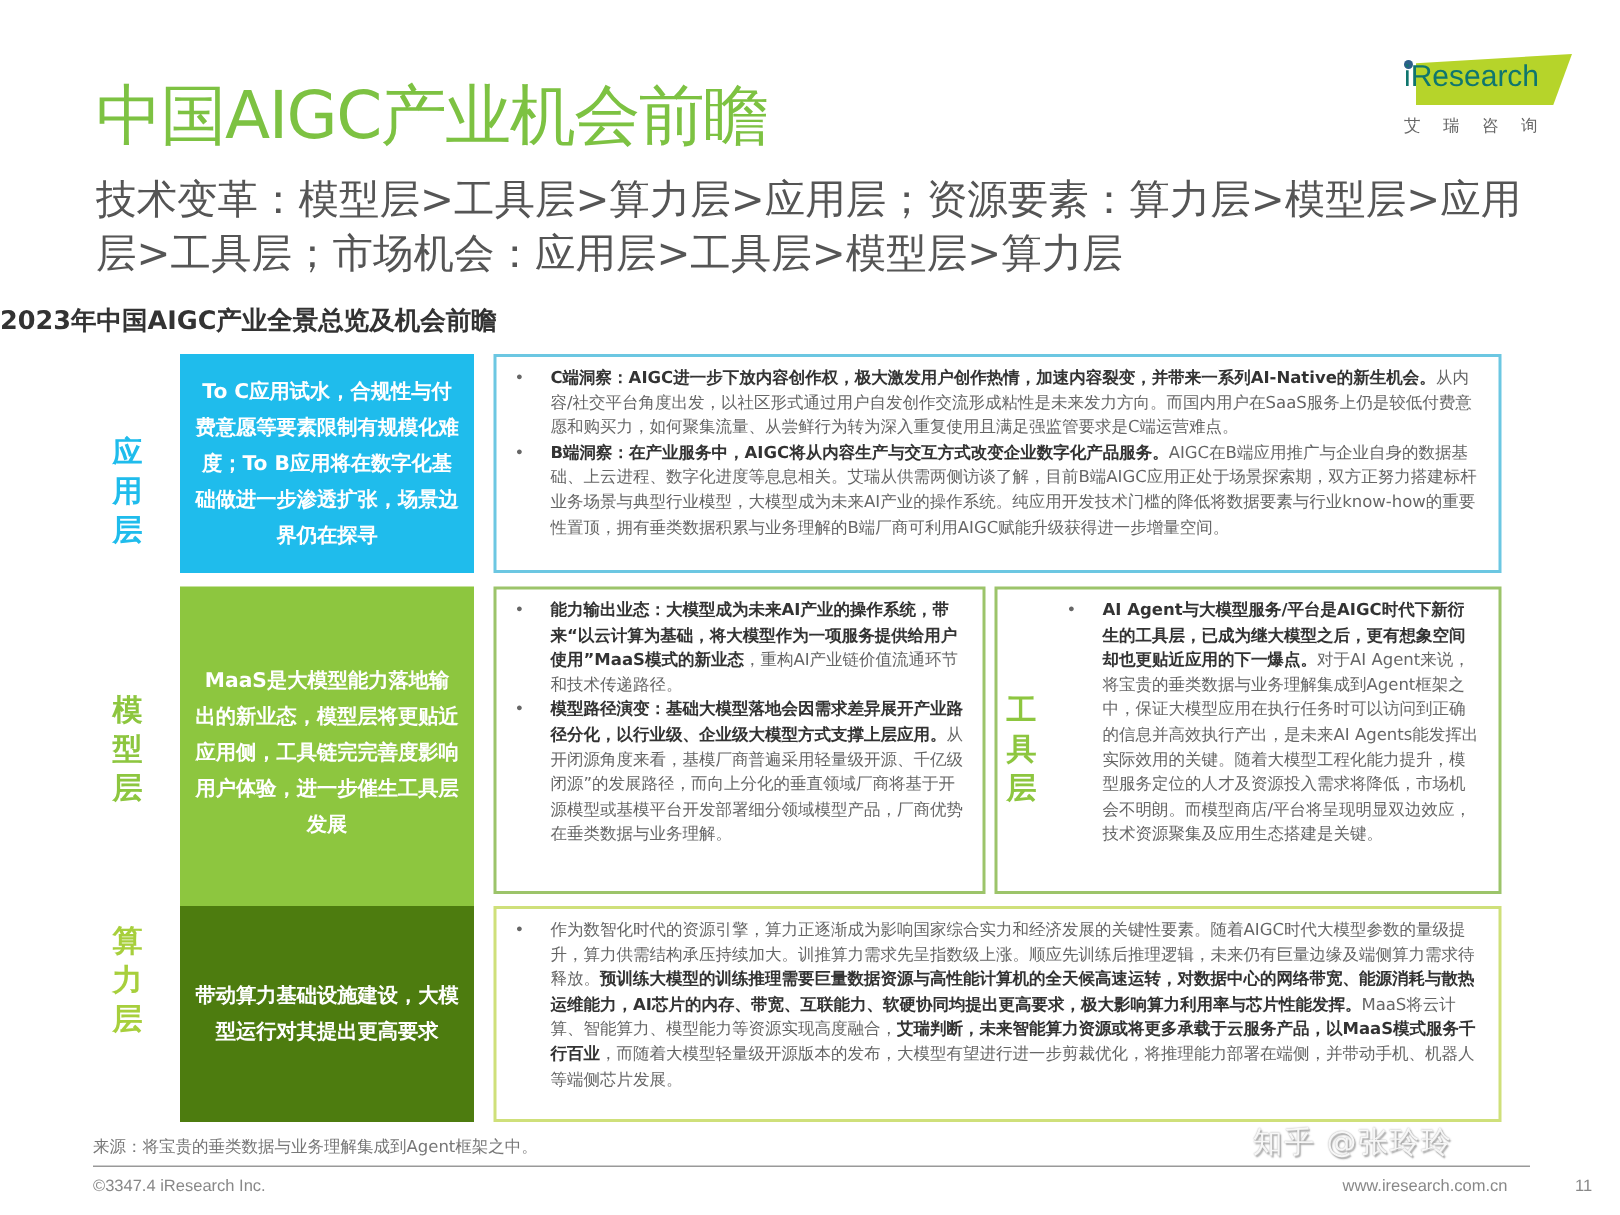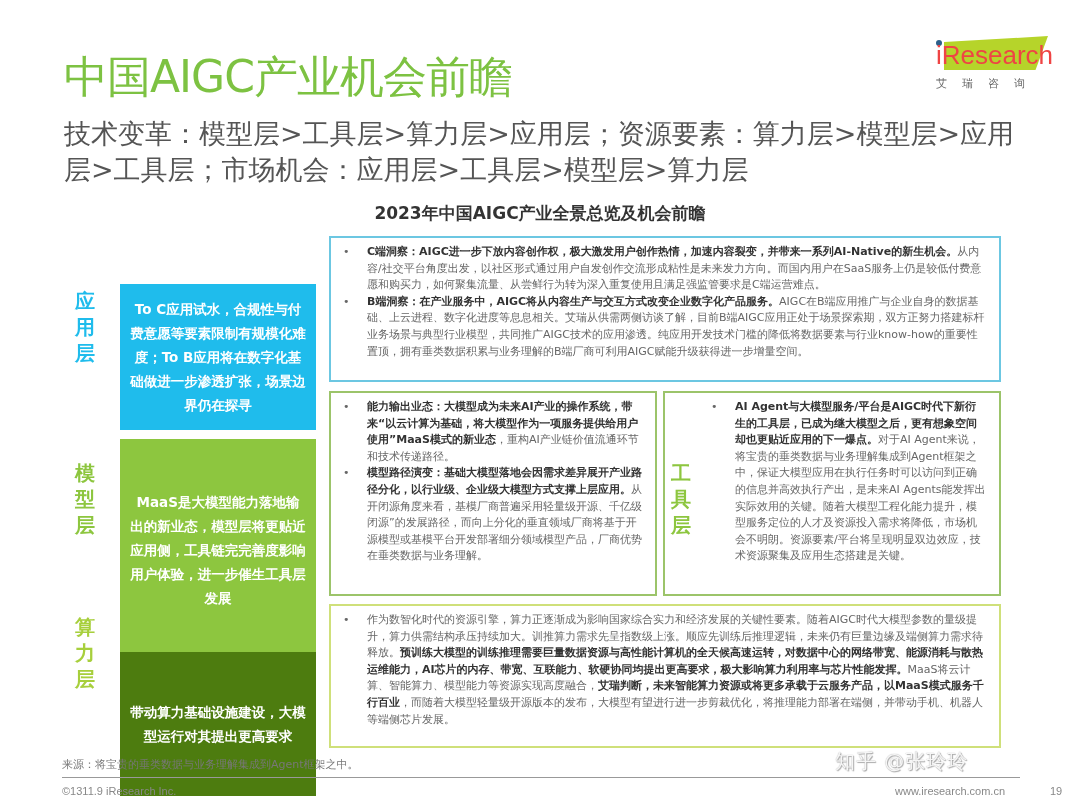--- a/index.html
+++ b/index.html
@@ -5,29 +5,29 @@
     * { box-sizing: border-box; margin: 0; padding: 0; }
     html, body { width: 1080px; height: 810px; background: #ffffff; overflow: hidden; }
     body { position: relative; font-family: "DejaVu Sans", sans-serif; color: #595959; }
 
     .title { position: absolute; left: 64px; top: 48px; font-size: 44px; color: #7dc242; letter-spacing: -1px; font-weight: normal; }
     .subtitle { position: absolute; left: 64px; top: 116px; width: 960px; font-size: 27px; line-height: 36px; color: #555; }
 
     .logo { position: absolute; left: 928px; top: 34px; width: 120px; height: 56px; }
     .logo-bg { position: absolute; left: 16px; top: 2px; width: 104px; height: 34px; background: #b6d42a;
                clip-path: polygon(0 18%, 100% 0, 88% 100%, 0 100%); }
-    .logo-text { position: absolute; left: 8px; top: 6px; font-size: 26px; color: #ef4444; font-family: "Liberation Sans", sans-serif; }
+    .logo-text { position: absolute; left: 8px; top: 6px; font-size: 20px; color: #0f766e; font-family: "Liberation Sans", sans-serif; }
     .logo-dot { position: absolute; left: 8px; top: 6px; width: 6px; height: 6px; border-radius: 50%; background: #2d5f8a; }
     .logo-cn { position: absolute; left: 8px; top: 42px; font-size: 11px; letter-spacing: 15px; color: #666; white-space: nowrap; text-align: center; }
 
-    .chart-title { position: absolute; left: 0; width: 1080px; top: 202px; text-align: center; font-size: 17px; font-weight: bold; color: #333; }
+    .chart-title { position: absolute; left: 0; width: 1080px; top: 202px; font-size: 17px; font-weight: bold; color: #333; }
 
     .layer-label { position: absolute; width: 30px; text-align: center; font-size: 20px; font-weight: bold; line-height: 26px; }
     .summary { position: absolute; left: 120px; width: 196px; color: #fff; font-weight: bold; font-size: 13.5px; line-height: 24px;
-               text-align: center; display: flex; align-items: center; justify-content: center; padding: 0 10px; margin-top: 48px; }
+               text-align: center; display: flex; align-items: center; justify-content: center; padding: 0 10px; }
     .detail { position: absolute; border: 2px solid; background: #fff; font-size: 11px; line-height: 16.6px; color: #666; padding: 6px 12px 6px 10px; }
     .bullet-row { display: flex; }
     .bullet { width: 26px; flex: none; text-align: left; padding-left: 2px; }
     .bullet-text { flex: 1; }
     .b { font-weight: bold; color: #333; }
 
     .tool-label { position: absolute; left: 668px; top: 460px; width: 26px; font-size: 20px; font-weight: bold; color: #8dc63f; line-height: 26px; text-align: center; }
 
     .source { position: absolute; left: 62px; top: 757px; font-size: 11px; color: #777; }
     .divider { position: absolute; left: 62px; top: 777px; width: 958px; height: 1px; background: #999; }
@@ -58,21 +58,21 @@
 <div class="summary" style="top:236px; height:146px; background:#1fbcec;">
   <span>To C应用试水，合规性与付费意愿等要素限制有规模化难度；To B应用将在数字化基础做进一步渗透扩张，场景边界仍在探寻</span>
 </div>
 <div class="detail" style="left:329px; top:236px; width:672px; height:146px; border-color:#6cc7e2;">
   <div class="bullet-row">
     <span class="bullet">•</span>
     <span class="bullet-text"><span class="b">C端洞察：AIGC进一步下放内容创作权，极大激发用户创作热情，加速内容裂变，并带来一系列AI-Native的新生机会。</span><span>从内容/社交平台角度出发，以社区形式通过用户自发创作交流形成粘性是未来发力方向。而国内用户在SaaS服务上仍是较低付费意愿和购买力，如何聚集流量、从尝鲜行为转为深入重复使用且满足强监管要求是C端运营难点。</span></span>
   </div>
   <div class="bullet-row">
     <span class="bullet">•</span>
-    <span class="bullet-text"><span class="b">B端洞察：在产业服务中，AIGC将从内容生产与交互方式改变企业数字化产品服务。</span><span>AIGC在B端应用推广与企业自身的数据基础、上云进程、数字化进度等息息相关。艾瑞从供需两侧访谈了解，目前B端AIGC应用正处于场景探索期，双方正努力搭建标杆业务场景与典型行业模型，共同推广AIGC技术的应用渗透。纯应用开发技术门槛的降低将数据要素与行业know-how的重要性置顶，拥有垂类数据积累与业务理解的B端厂商可利用AIGC赋能升级获得进一步增量空间。</span></span>
+    <span class="bullet-text"><span class="b">B端洞察：在产业服务中，AIGC将从内容生产与交互方式改变企业数字化产品服务。</span><span>AIGC在B端应用推广与企业自身的数据基础、上云进程、数字化进度等息息相关。艾瑞从供需两侧访谈了解，目前B端AIGC应用正处于场景探索期，双方正努力搭建标杆业务场景与典型行业模型，大模型成为未来AI产业的操作系统。纯应用开发技术门槛的降低将数据要素与行业know-how的重要性置顶，拥有垂类数据积累与业务理解的B端厂商可利用AIGC赋能升级获得进一步增量空间。</span></span>
   </div>
 </div>
 
 <div class="layer-label" style="left:70px; top:460px; color:#8dc63f; white-space:pre-line;">模
 型
 层</div>
 <div class="summary" style="top:391px; height:221px; background:#8dc63f;">
   <span>MaaS是大模型能力落地输出的新业态，模型层将更贴近应用侧，工具链完完善度影响用户体验，进一步催生工具层发展</span>
 </div>
 <div class="detail" style="left:329px; top:391px; width:328px; height:205px; border-color:#9cc46a;">
@@ -82,21 +82,21 @@
   </div>
   <div class="bullet-row">
     <span class="bullet">•</span>
     <span class="bullet-text"><span class="b">模型路径演变：基础大模型落地会因需求差异展开产业路径分化，以行业级、企业级大模型方式支撑上层应用。</span><span>从开闭源角度来看，基模厂商普遍采用轻量级开源、千亿级闭源”的发展路径，而向上分化的垂直领域厂商将基于开源模型或基模平台开发部署细分领域模型产品，厂商优势在垂类数据与业务理解。</span></span>
   </div>
 </div>
 
 <div class="detail" style="left:663px; top:391px; width:338px; height:205px; border-color:#9cc46a; padding-left:44px;">
   <div class="bullet-row">
     <span class="bullet">•</span>
-    <span class="bullet-text"><span class="b">AI Agent与大模型服务/平台是AIGC时代下新衍生的工具层，已成为继大模型之后，更有想象空间却也更贴近应用的下一爆点。</span><span>对于AI Agent来说，将宝贵的垂类数据与业务理解集成到Agent框架之中，保证大模型应用在执行任务时可以访问到正确的信息并高效执行产出，是未来AI Agents能发挥出实际效用的关键。随着大模型工程化能力提升，模型服务定位的人才及资源投入需求将降低，市场机会不明朗。资源要素/平台将呈现明显双边效应，技术资源聚集及应用生态搭建是关键。</span></span>
+    <span class="bullet-text"><span class="b">AI Agent与大模型服务/平台是AIGC时代下新衍生的工具层，已成为继大模型之后，更有想象空间却也更贴近应用的下一爆点。</span><span>对于AI Agent来说，将宝贵的垂类数据与业务理解集成到Agent框架之中，保证大模型应用在执行任务时可以访问到正确的信息并高效执行产出，是未来AI Agents能发挥出实际效用的关键。随着大模型工程化能力提升，模型服务定位的人才及资源投入需求将降低，市场机会不明朗。而模型商店/平台将呈现明显双边效应，技术资源聚集及应用生态搭建是关键。</span></span>
   </div>
 </div>
 <div class="tool-label" style="white-space:pre-line;">工
 具
 层</div>
 
 <div class="layer-label" style="left:70px; top:614px; color:#a7cf3c; white-space:pre-line;">算
 力
 层</div>
 <div class="summary" style="top:604px; height:144px; background:#4d7c0f;">
@@ -106,16 +106,16 @@
   <div class="bullet-row">
     <span class="bullet">•</span>
     <span class="bullet-text">
       <span>作为数智化时代的资源引擎，算力正逐渐成为影响国家综合实力和经济发展的关键性要素。随着AIGC时代大模型参数的量级提升，算力供需结构承压持续加大。训推算力需求先呈指数级上涨。顺应先训练后推理逻辑，未来仍有巨量边缘及端侧算力需求待释放。</span><span class="b">预训练大模型的训练推理需要巨量数据资源与高性能计算机的全天候高速运转，对数据中心的网络带宽、能源消耗与散热运维能力，AI芯片的内存、带宽、互联能力、软硬协同均提出更高要求，极大影响算力利用率与芯片性能发挥。</span><span>MaaS将云计算、智能算力、模型能力等资源实现高度融合，</span><span class="b">艾瑞判断，未来智能算力资源或将更多承载于云服务产品，以MaaS模式服务千行百业</span><span>，而随着大模型轻量级开源版本的发布，大模型有望进行进一步剪裁优化，将推理能力部署在端侧，并带动手机、机器人等端侧芯片发展。</span>
     </span>
   </div>
 </div>
 
 <div class="source">来源：将宝贵的垂类数据与业务理解集成到Agent框架之中。</div>
 <div class="divider"></div>
-<div class="copyright">©1311.9 iResearch Inc.</div>
+<div class="copyright">©3347.4 iResearch Inc.</div>
 <div class="site">www.iresearch.com.cn</div>
-<div class="page">19</div>
+<div class="page">11</div>
 <div class="watermark">知乎 @张玲玲</div>
 
 </body></html>

